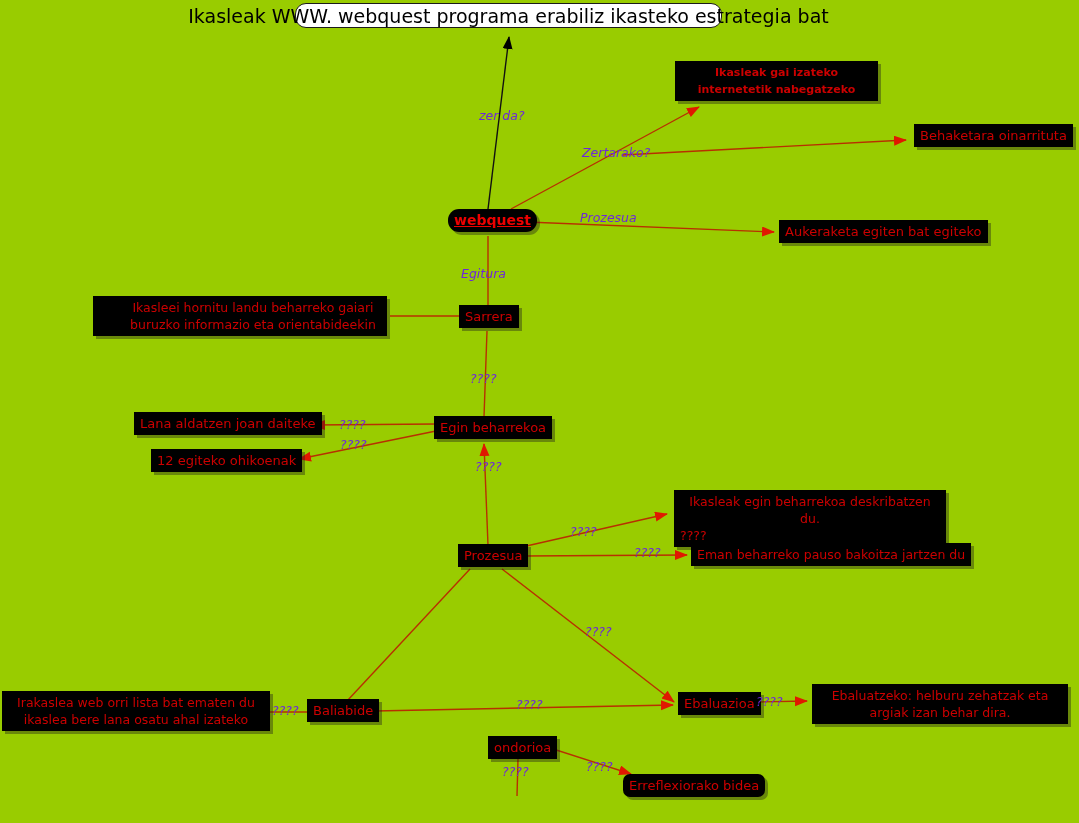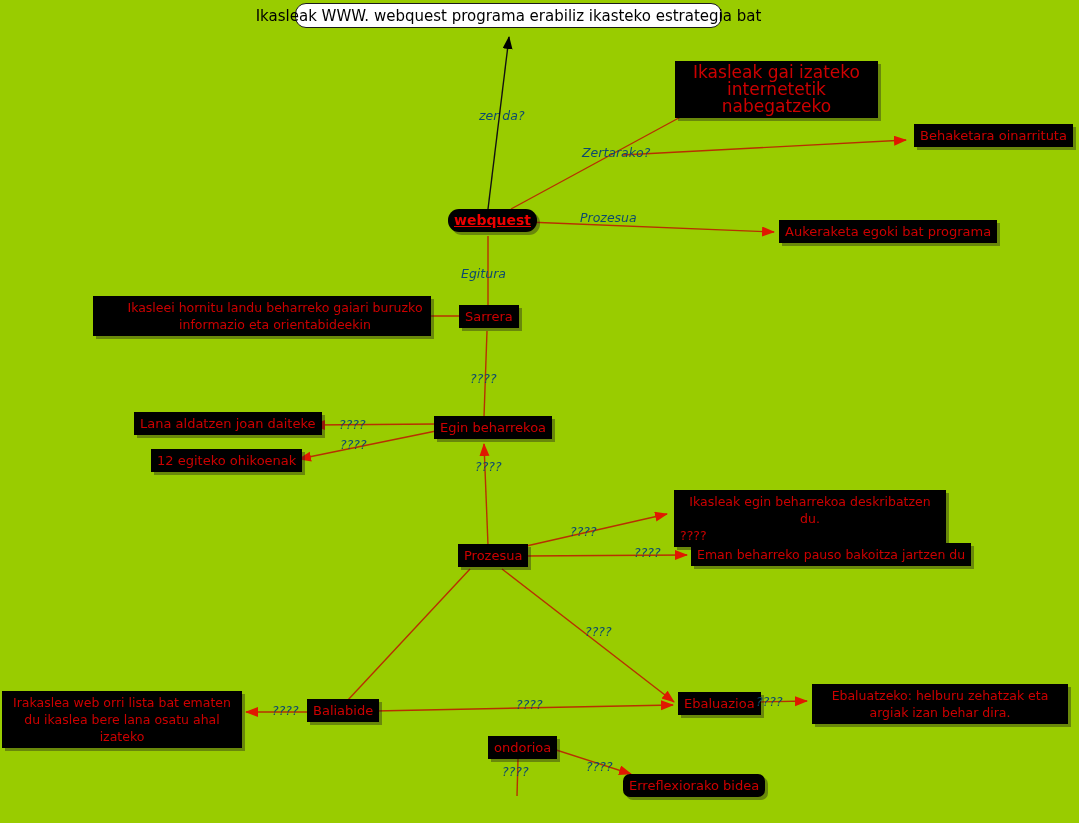--- a/index.html
+++ b/index.html
@@ -13,28 +13,28 @@
     position:absolute;background:#000;color:#CC0000;
     font-size:13px;line-height:17px;text-align:center;
     padding:3px 6px;box-sizing:border-box;white-space:nowrap;
     box-shadow:3px 3px 0 rgba(25,25,25,0.38);
   }
   .box.wrap{white-space:normal;}
   .webquest{
     font-weight:bold;text-decoration:underline;font-size:14px;color:#EE0000;border-radius:11px;
   }
   .elabel{
-    position:absolute;color:#0c4a6e;font-style:italic;font-size:12.5px;
+    position:absolute;color:#6d28d9;font-style:italic;font-size:12.5px;
     white-space:nowrap;
   }
   .titlebox{
     position:absolute;left:295px;top:3px;width:427px;height:25px;
     background:#FFFFFF;border:1.6px solid #1a1a1a;border-radius:11px;
     box-sizing:border-box;display:flex;align-items:center;justify-content:center;
-    font-size:15px;color:#000;white-space:nowrap;
+    font-size:19px;color:#000;white-space:nowrap;
   }
   .line1{display:block;text-align:center;}
   .line2{display:block;text-align:left;}
 </style>
 </head>
 <body>
 
 <div id="canvas">
 
   <svg id="edges" width="1079" height="823" viewBox="0 0 1079 823">
@@ -70,33 +70,33 @@
   <div class="titlebox">Ikasleak WWW. webquest programa erabiliz ikasteko estrategia bat</div>
 
   <div class="box webquest" style="left:448px;top:209px;">webquest</div>
   <div class="box" style="left:459px;top:305px;">Sarrera</div>
   <div class="box" style="left:434px;top:416px;">Egin beharrekoa</div>
   <div class="box" style="left:458px;top:544px;">Prozesua</div>
   <div class="box" style="left:307px;top:699px;">Baliabide</div>
   <div class="box" style="left:678px;top:692px;">Ebaluazioa</div>
   <div class="box" style="left:488px;top:736px;">ondorioa</div>
 
-  <div class="box wrap" style="left:675px;top:61px;width:203px;font-size:17px;">Ikasleak gai izateko internetetik nabegatzeko</div>
+  <div class="box wrap" style="left:675px;top:61px;width:203px;font-size:11px;font-weight:bold;">Ikasleak gai izateko internetetik nabegatzeko</div>
   <div class="box" style="left:914px;top:124px;">Behaketara oinarrituta</div>
-  <div class="box" style="left:779px;top:220px;">Aukeraketa egoki bat programa</div>
-  <div class="box wrap" style="left:93px;top:296px;width:338px;font-size:12.5px;padding-left:32px;">Ikasleei hornitu landu beharreko gaiari buruzko informazio eta orientabideekin</div>
+  <div class="box" style="left:779px;top:220px;">Aukeraketa egiten bat egiteko</div>
+  <div class="box wrap" style="left:93px;top:296px;width:294px;font-size:12.5px;padding-left:32px;">Ikasleei hornitu landu beharreko gaiari buruzko informazio eta orientabideekin</div>
   <div class="box" style="left:134px;top:412px;">Lana aldatzen joan daiteke</div>
   <div class="box" style="left:151px;top:449px;">12 egiteko ohikoenak</div>
   <div class="box wrap" style="left:674px;top:490px;width:272px;font-size:12.5px;">
     <span class="line1">Ikasleak egin beharrekoa deskribatzen du.</span>
     <span class="line2">????</span>
   </div>
   <div class="box" style="left:691px;top:543px;font-size:12.5px;">Eman beharreko pauso bakoitza jartzen du</div>
   <div class="box wrap" style="left:812px;top:684px;width:256px;font-size:12.5px;">Ebaluatzeko:  helburu zehatzak eta argiak izan behar dira.</div>
-  <div class="box wrap" style="left:2px;top:691px;width:240px;font-size:12.5px;">Irakaslea web orri lista bat ematen du ikaslea bere lana osatu ahal izateko</div>
+  <div class="box wrap" style="left:2px;top:691px;width:268px;font-size:12.5px;">Irakaslea web orri lista bat ematen du ikaslea bere lana osatu ahal izateko</div>
   <div class="box" style="left:623px;top:774px;border-radius:7px;">Erreflexiorako bidea</div>
 
   <div class="elabel" style="left:479px;top:108px;">zer da?</div>
   <div class="elabel" style="left:582px;top:145px;">Zertarako?</div>
   <div class="elabel" style="left:580px;top:210px;">Prozesua</div>
   <div class="elabel" style="left:461px;top:266px;">Egitura</div>
   <div class="elabel" style="left:470px;top:371px;">????</div>
   <div class="elabel" style="left:339px;top:417px;">????</div>
   <div class="elabel" style="left:340px;top:437px;">????</div>
   <div class="elabel" style="left:475px;top:459px;">????</div>

